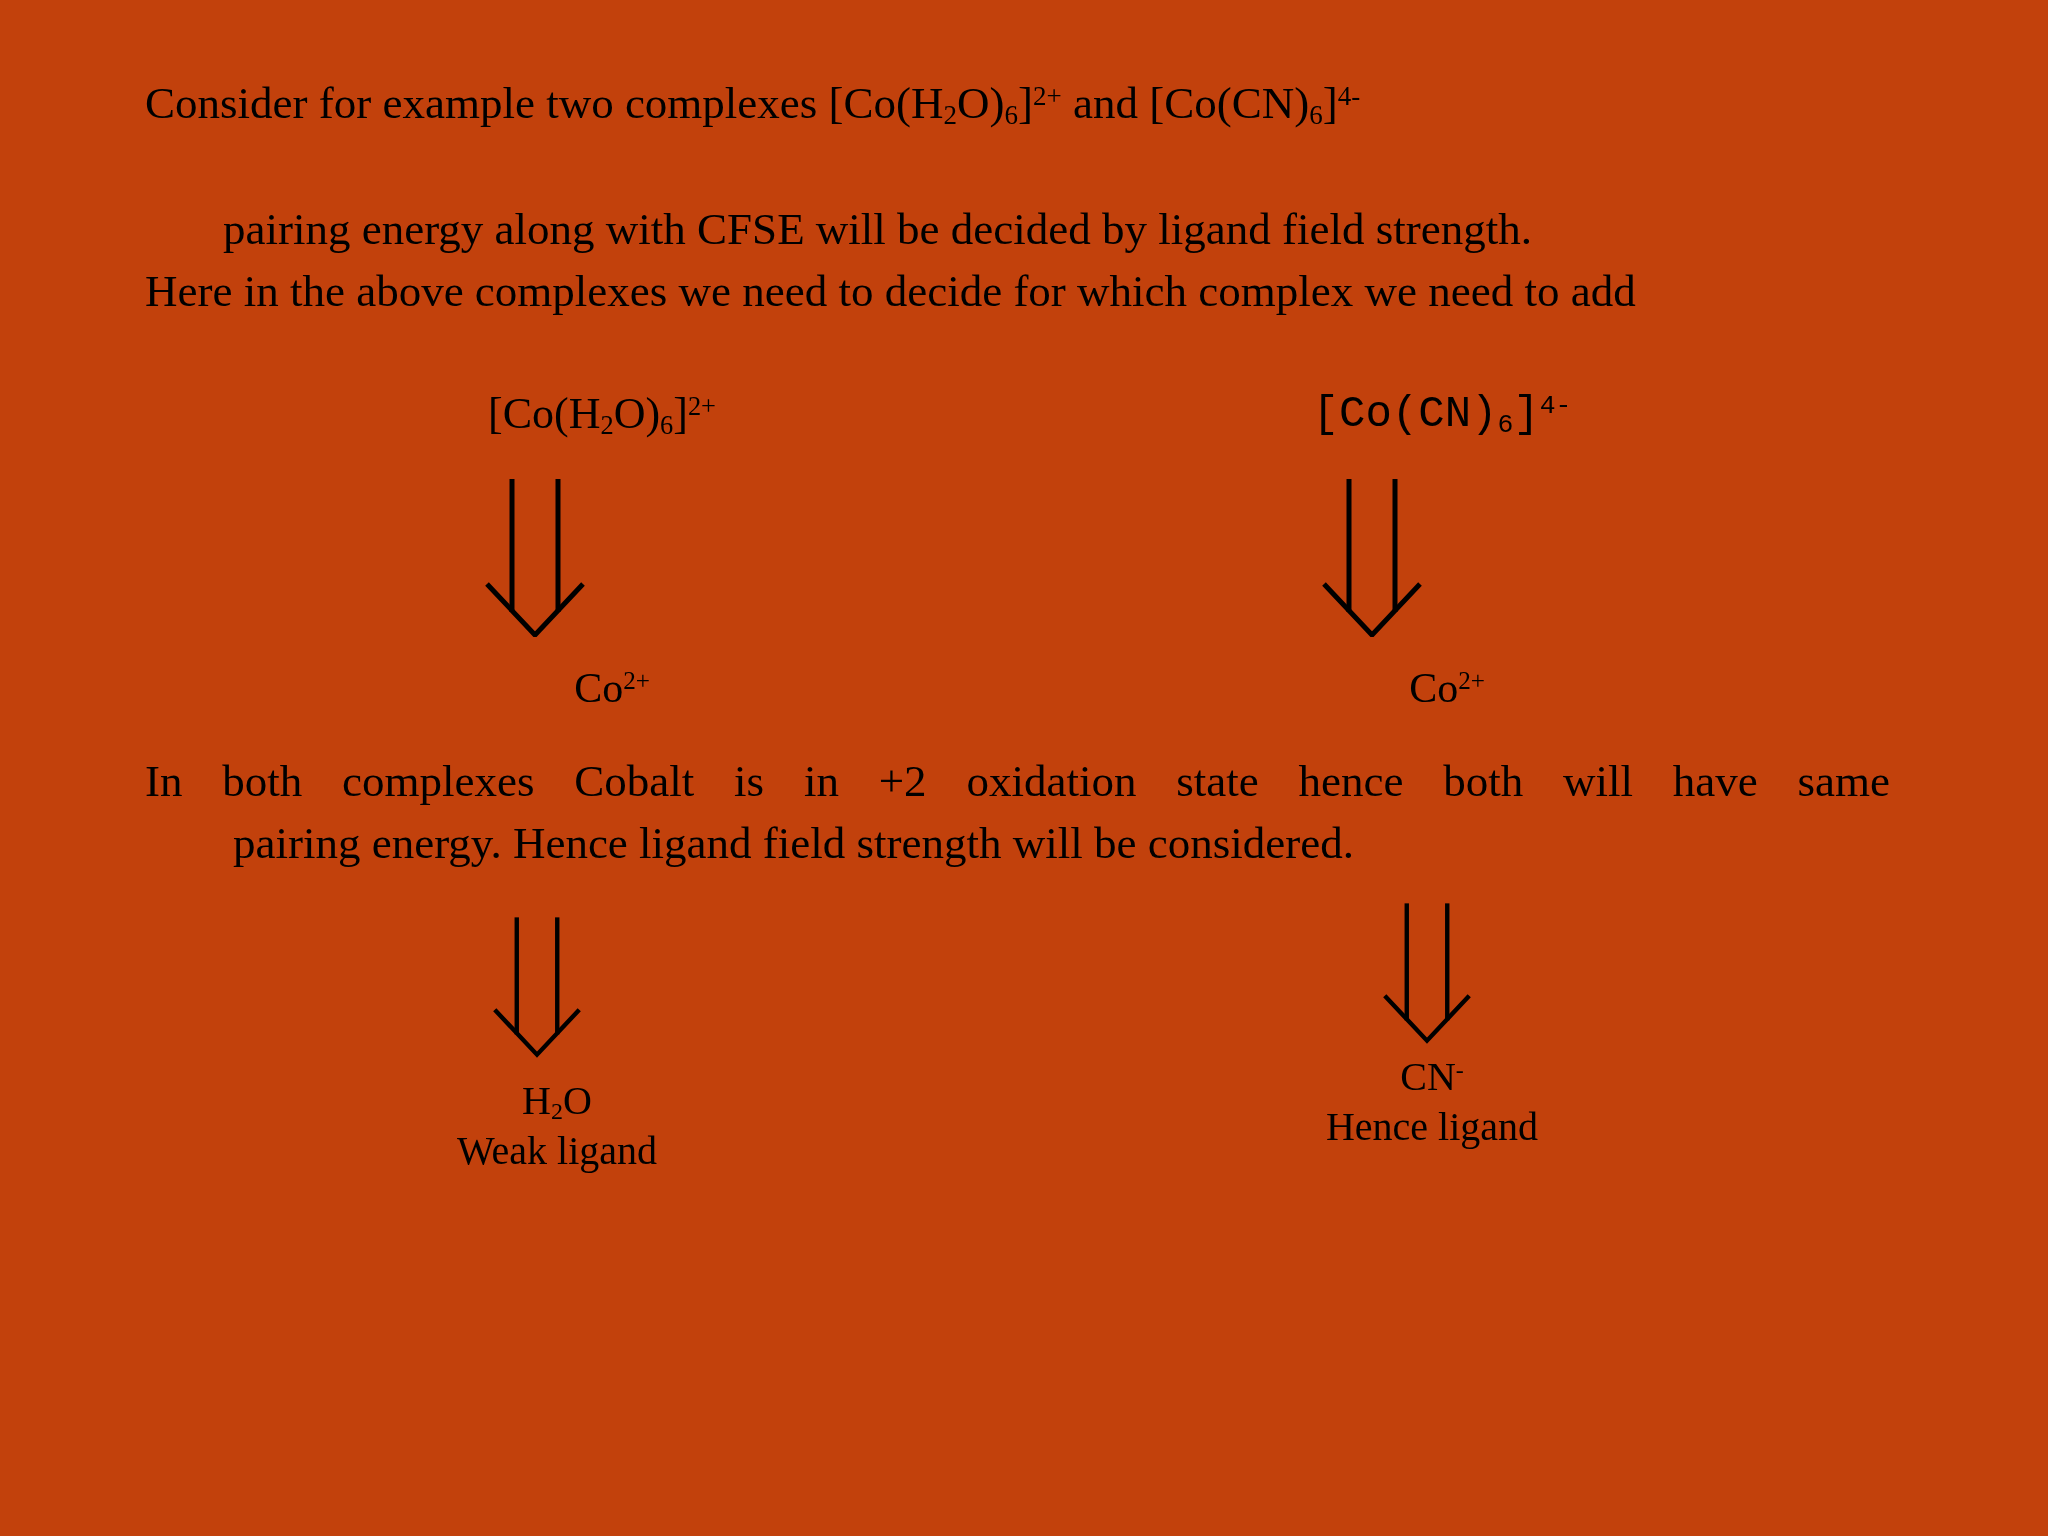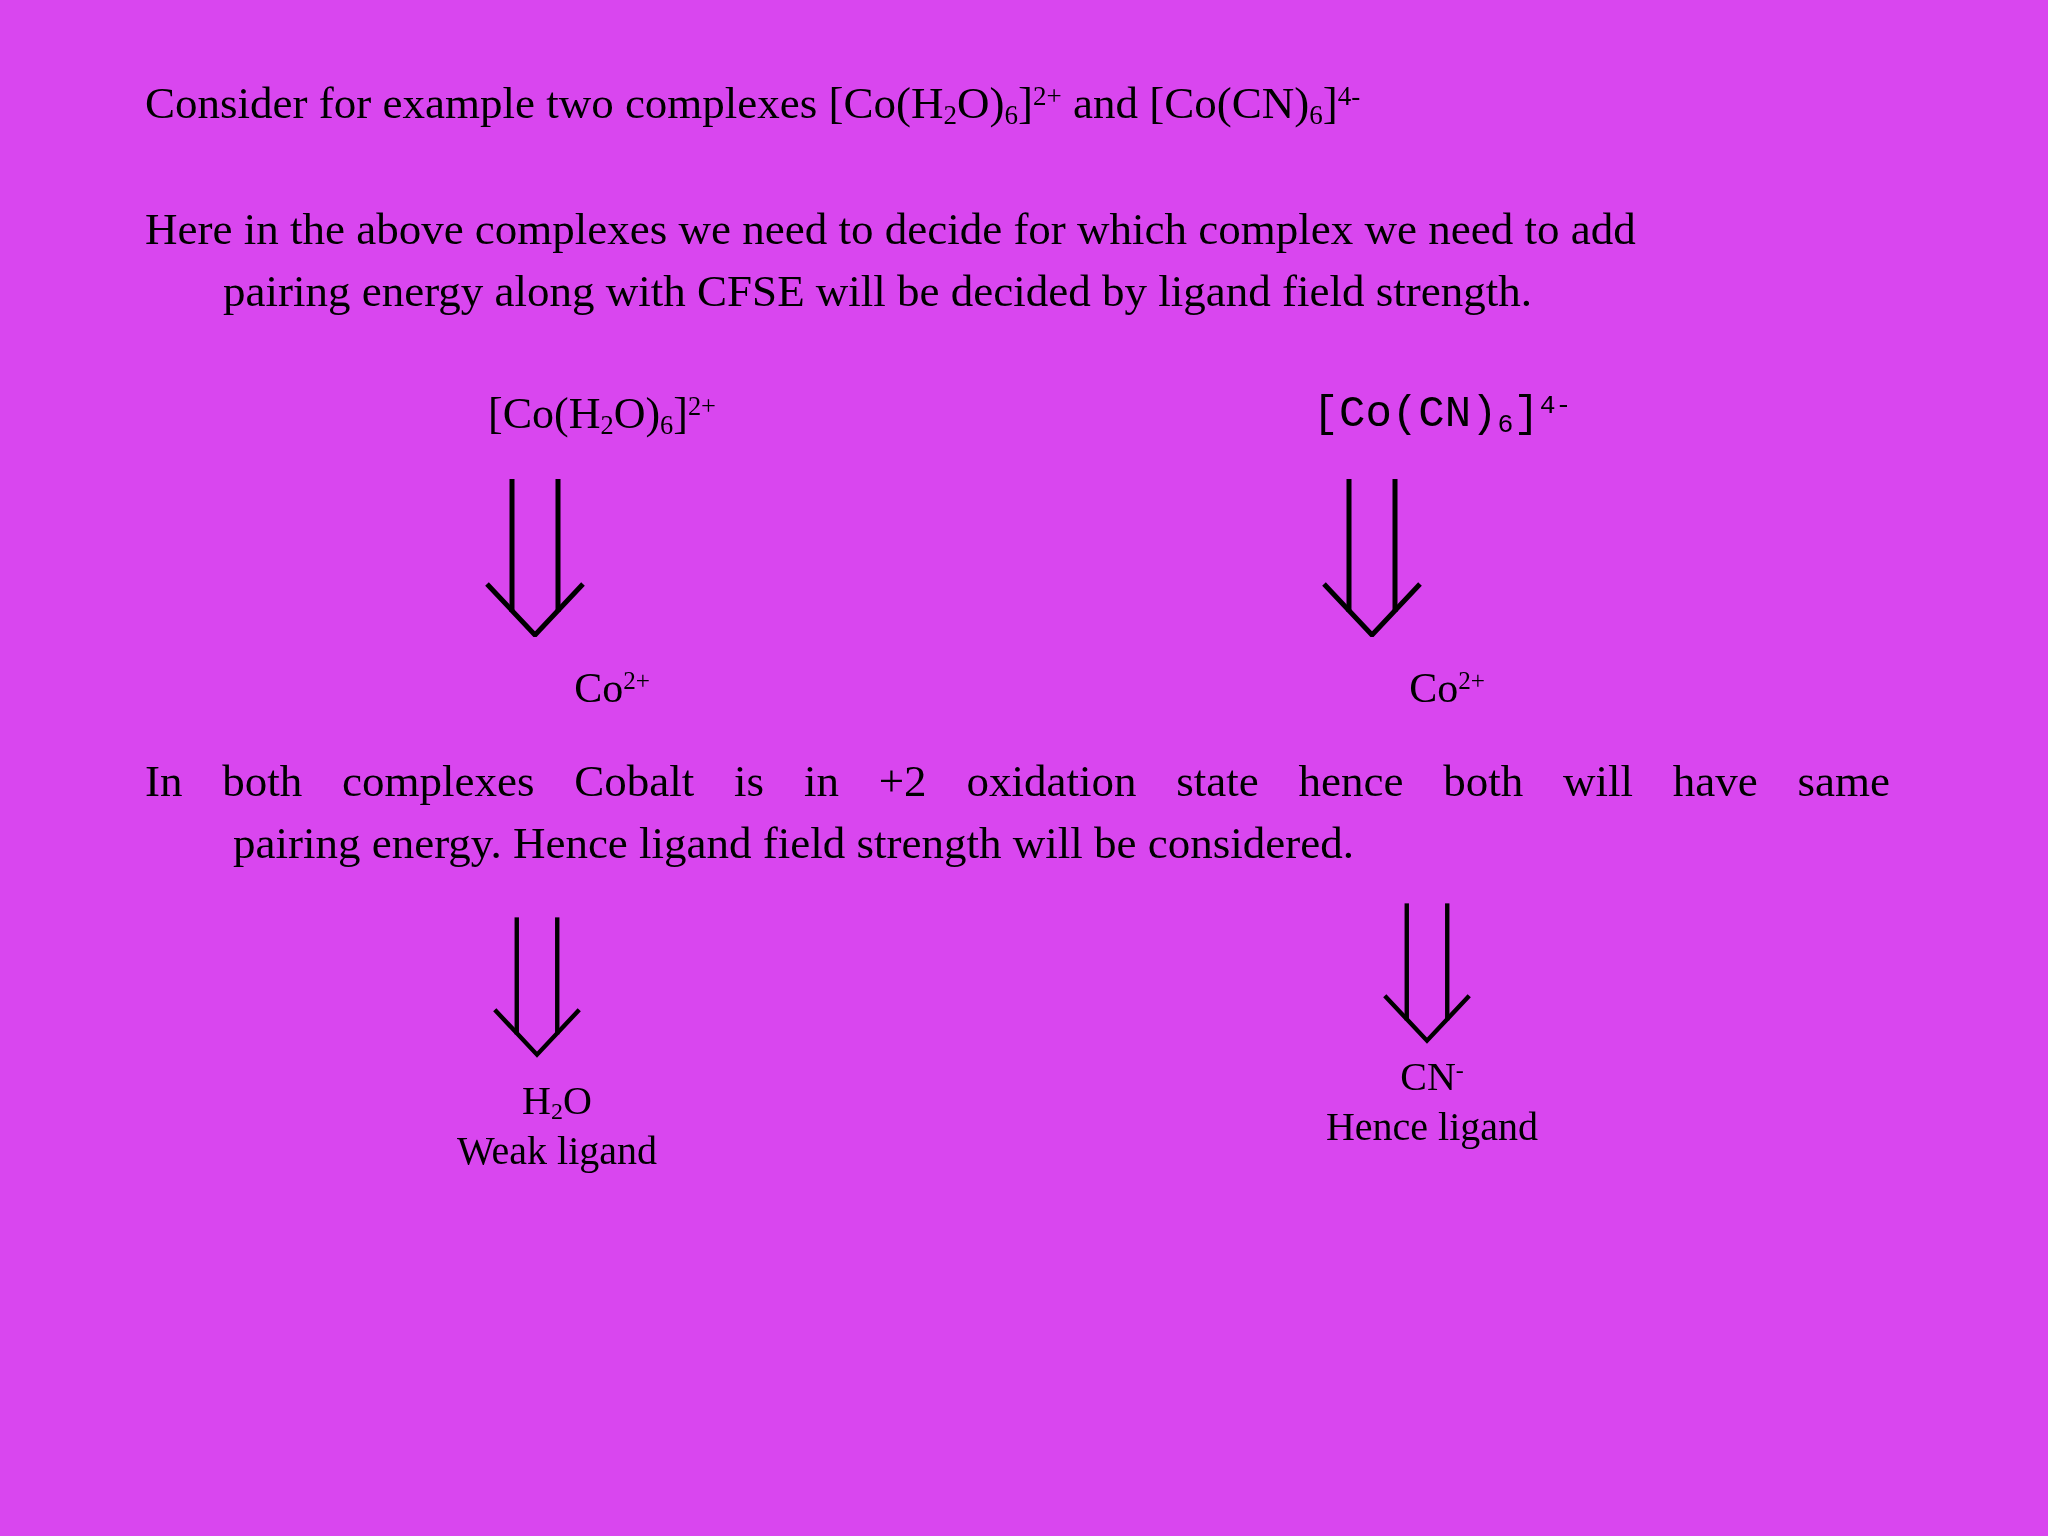--- a/index.html
+++ b/index.html
@@ -1,21 +1,21 @@
 <!DOCTYPE html>
 <html><head>
 <meta charset="utf-8">
 <title>Slide</title>
 <style>
   html, body { margin: 0; padding: 0; background: #ffffff; }
   .slide {
     position: relative;
     width: 2048px;
     height: 1536px;
-    background: #d946ef;
+    background: #c2410c;
     color: #000000;
     font-family: "Liberation Serif", "DejaVu Serif", serif;
     overflow: hidden;
   }
   .abs { position: absolute; }
   .para { font-size: 45px; line-height: 62px; }
   .para .pline { white-space: nowrap; }
   .para .pline.justified {
     white-space: normal;
     text-align: justify;
@@ -48,22 +48,22 @@
 </head>
 <body>
 
 <div class="slide">
 
   <div class="abs para" style="left:145px; top:72px; width:1800px;">
     <div class="pline"><span>Consider for example two complexes </span><span><span>[Co(H</span><sub>2</sub><span>O)</span><sub>6</sub><span>]</span><sup>2+</sup></span><span> and </span><span><span>[Co(CN)</span><sub>6</sub><span>]</span><sup>4-</sup></span></div>
   </div>
 
   <div class="abs para" style="left:145px; top:198px; width:1760px;">
+    <div class="pline" style="margin-left:78px;">pairing energy along with CFSE will be decided by ligand field strength.</div>
     <div class="pline">Here in the above complexes we need to decide for which complex we need to add</div>
-    <div class="pline" style="margin-left:78px;">pairing energy along with CFSE will be decided by ligand field strength.</div>
   </div>
 
   <div class="abs formula-label" style="left:402px; top:386px; width:400px;"><span><span>[Co(H</span><sub>2</sub><span>O)</span><sub>6</sub><span>]</span><sup>2+</sup></span></div>
 
   <div class="abs formula-label" style="left:1242px; top:386px; width:400px;font-family:Liberation Mono, monospace;"><span><span>[Co(CN)</span><sub>6</sub><span>]</span><sup>4-</sup></span></div>
 
   <svg class="arrow" style="left:485px; top:477px;" width="100" height="160" viewBox="0 0 100 160">
     <line x1="27" y1="2" x2="27" y2="135"></line>
     <line x1="73" y1="2" x2="73" y2="135"></line>
     <polyline points="2,107 50,158 98,107"></polyline>

